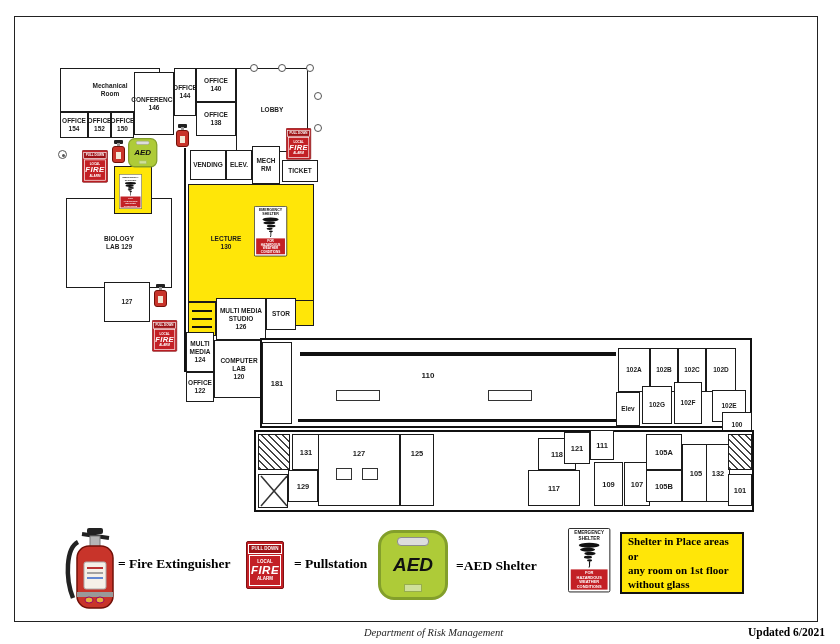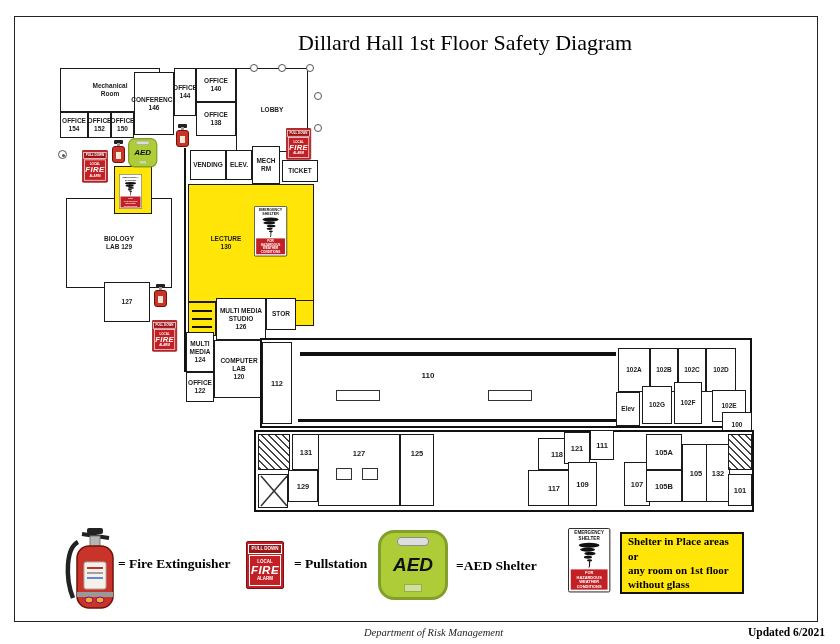--- a/index.html
+++ b/index.html
@@ -62,21 +62,20 @@
             border:2.5px solid #111;box-sizing:border-box;display:flex;align-items:center;
             font:bold 11px/1.3 "Liberation Serif",serif;padding:8px 6px;white-space:pre-line;}
   #footer-left{position:absolute;left:364px;top:627px;font:italic 10.5px "Liberation Serif",serif;color:#222;}
   #footer-right{position:absolute;left:748px;top:626px;font:bold 11.5px "Liberation Serif",serif;color:#000;}
 </style>
 </head>
 <body>
 
 <div id="page">
   <div id="frame"></div>
-  <div id="title">Dillard Hall 1st Floor Safety Diagram</div>
 
   <div class="room" style="left:60px;top:68px;width:100px;height:44px">Mechanical
 Room</div>
   <div class="room" style="left:60px;top:112px;width:28px;height:26px">OFFICE
 154</div>
   <div class="room" style="left:88px;top:112px;width:23px;height:26px">OFFICE
 152</div>
   <div class="room" style="left:111px;top:112px;width:23px;height:26px">OFFICE
 150</div>
   <div class="room" style="left:134px;top:72px;width:40px;height:63px">CONFERENCE
@@ -125,21 +124,21 @@
   <div class="room" style="left:186px;top:332px;width:28px;height:40px">MULTI
 MEDIA
 124</div>
   <div class="room" style="left:214px;top:340px;width:50px;height:58px">COMPUTER
 LAB
 120</div>
   <div class="room" style="left:186px;top:372px;width:28px;height:30px">OFFICE
 122</div>
 
   <div class="wing" style="left:260px;top:338px;width:492px;height:90px"></div>
-  <div class="room lg" style="left:262px;top:342px;width:30px;height:82px">112</div>
+  <div class="room lg" style="left:262px;top:342px;width:30px;height:82px">181</div>
   <div class="wall" style="left:300px;top:352px;width:316px;height:4px"></div>
   <div class="wall" style="left:298px;top:419px;width:320px;height:2.5px"></div>
   <div class="room noborder" style="left:408px;top:368px;width:40px;height:16px">110</div>
   <div class="fixture" style="left:336px;top:390px;width:44px;height:11px"></div>
   <div class="fixture" style="left:488px;top:390px;width:44px;height:11px"></div>
   <div class="room" style="left:618px;top:348px;width:32px;height:44px">102A</div>
   <div class="room" style="left:650px;top:348px;width:28px;height:44px">102B</div>
   <div class="room" style="left:678px;top:348px;width:28px;height:44px">102C</div>
   <div class="room" style="left:706px;top:348px;width:30px;height:44px">102D</div>
   <div class="room" style="left:616px;top:392px;width:24px;height:34px">Elev</div>
@@ -159,21 +158,21 @@
   <div class="room lg" style="left:292px;top:434px;width:28px;height:36px">131</div>
   <div class="room lg" style="left:288px;top:470px;width:30px;height:32px">129</div>
   <div class="room lg topalign" style="left:318px;top:434px;width:82px;height:72px">127</div>
   <div class="fixture" style="left:336px;top:468px;width:16px;height:12px"></div>
   <div class="fixture" style="left:362px;top:468px;width:16px;height:12px"></div>
   <div class="room lg topalign" style="left:400px;top:434px;width:34px;height:72px">125</div>
   <div class="room lg" style="left:538px;top:438px;width:38px;height:32px">118</div>
   <div class="room lg" style="left:528px;top:470px;width:52px;height:36px">117</div>
   <div class="room lg" style="left:564px;top:432px;width:26px;height:32px">121</div>
   <div class="room lg" style="left:590px;top:430px;width:24px;height:30px">111</div>
-  <div class="room lg" style="left:568px;top:462px;width:29px;height:44px">109</div>
+  <div class="room lg" style="left:594px;top:462px;width:29px;height:44px">109</div>
   <div class="room lg" style="left:624px;top:462px;width:26px;height:44px">107</div>
   <div class="room lg" style="left:646px;top:434px;width:36px;height:36px">105A</div>
   <div class="room lg" style="left:646px;top:470px;width:36px;height:32px">105B</div>
   <div class="room lg" style="left:682px;top:444px;width:28px;height:58px">105</div>
   <div class="room lg" style="left:706px;top:444px;width:24px;height:58px">132</div>
   <div class="room lg" style="left:728px;top:474px;width:24px;height:32px">101</div>
   <div class="hatch" style="left:728px;top:434px;width:24px;height:36px"></div>
 
   <div class="scaled" style="left:82px;top:150px;transform:scale(0.68);z-index:6">
     <div class="ps">

